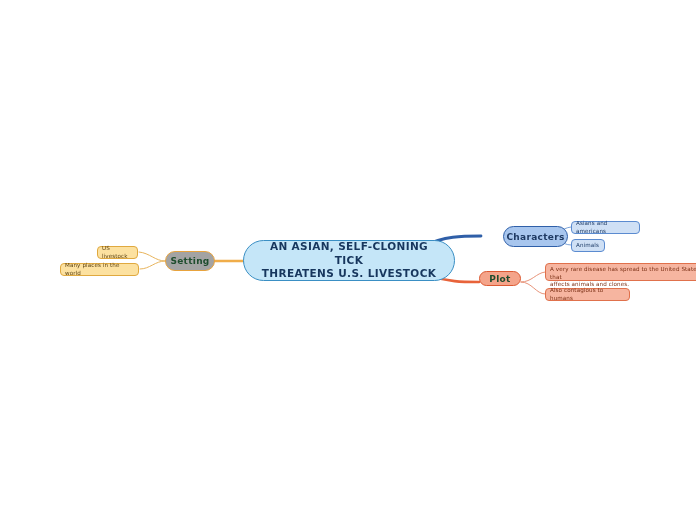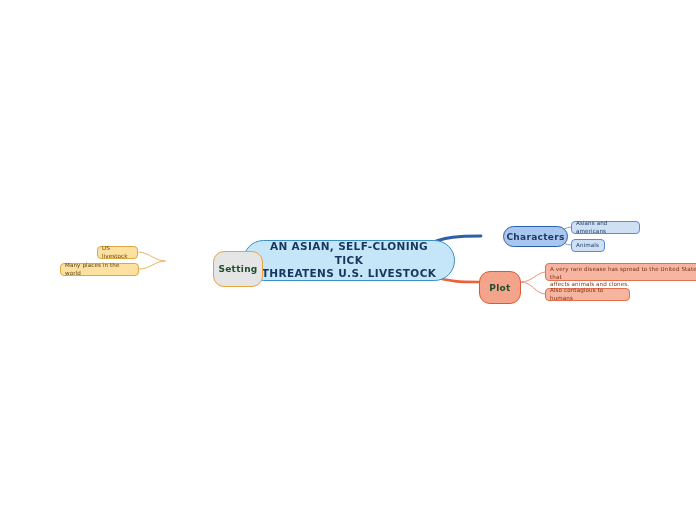--- a/index.html
+++ b/index.html
@@ -58,40 +58,39 @@
     border-radius: 11px;
     font-size: 9px;
     font-weight: bold;
     letter-spacing: 0.3px;
     padding: 0 9px;
   }
   .branch-setting {
     left: 165px;
     top: 251px;
     width: 50px;
-    height: 36px;
-    background: #e5e5e5;
+    height: 20px;
+    background: #a3a3a3;
     border: 1.5px solid #e8a33d;
     color: #1f4d2e;
-    margin-left: 48px;
   }
   .branch-characters {
     left: 503px;
     top: 226px;
     width: 65px;
     height: 21px;
     background: #a8c6ee;
     border: 1.5px solid #2f5fa8;
     color: #1f3a63;
   }
   .branch-plot {
     left: 479px;
     top: 271px;
     width: 42px;
-    height: 33px;
+    height: 15px;
     background: #f4a48a;
     border: 1.5px solid #dc5a33;
     color: #1f4d2e;
   }
 
   
   .leaf-node {
     border-radius: 4px;
     font-size: 5.6px;
     font-weight: normal;

